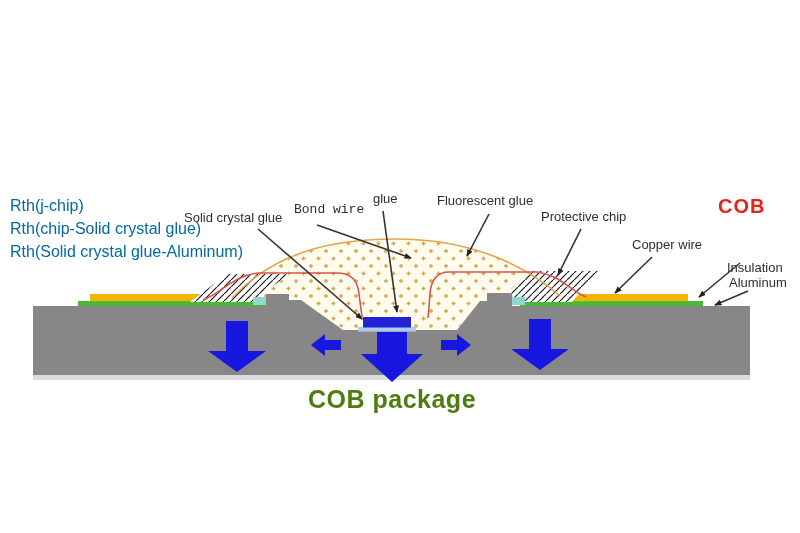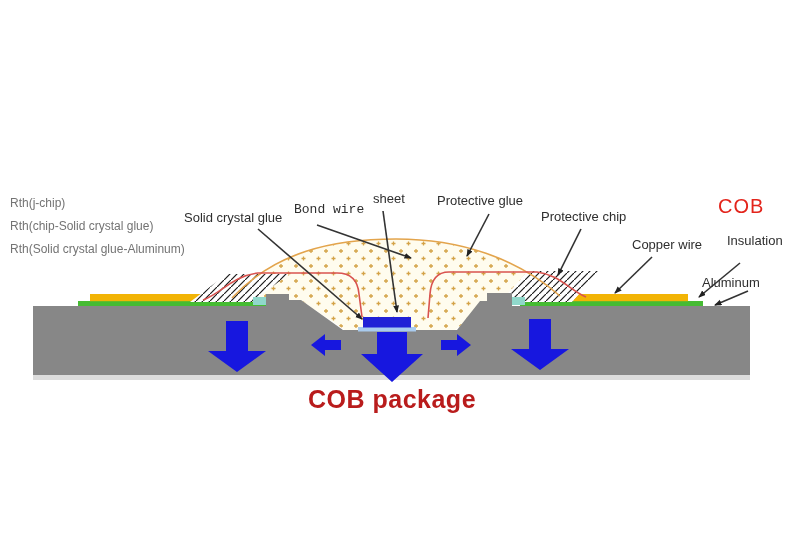--- a/index.html
+++ b/index.html
@@ -4,28 +4,28 @@
 <style>
   html,body{margin:0;padding:0;background:#ffffff;}
   .stage{
     position:relative;width:800px;height:533px;background:#ffffff;overflow:hidden;
     font-family:"Liberation Sans","DejaVu Sans",sans-serif;
   }
   .stage svg{position:absolute;left:0;top:0;}
   .lbl{
     position:absolute;color:#2e2e2e;font-size:13px;line-height:1.1;white-space:nowrap;
   }
-  .rth{font-size:12px;color:#737373;}
+  .rth{font-size:16px;color:#0369a1;}
   .badge{
-    position:absolute;left:718px;top:195px;font-size:20px;font-weight:normal;
+    position:absolute;left:718px;top:195px;font-size:20px;font-weight:bold;
     color:#e3241b;letter-spacing:1px;
   }
   .title{
     position:absolute;left:250px;top:385px;width:284px;text-align:center;
-    font-size:25px;font-weight:bold;color:#b91c1c;letter-spacing:0.5px;
+    font-size:25px;font-weight:bold;color:#4d7c0f;letter-spacing:0.5px;
   }
 </style>
 </head>
 <body>
 
 <div class="stage">
 
   <svg width="800" height="533" viewBox="0 0 800 533">
     <defs>
       <pattern id="dots" width="15" height="15" patternUnits="userSpaceOnUse">
@@ -87,23 +87,23 @@
       <line x1="748" y1="291" x2="715" y2="305" stroke="#333333"></line>
     </g>
   </svg>
 
   <div class="lbl rth" style="left:10px;top:197px;">Rth(j-chip)</div>
   <div class="lbl rth" style="left:10px;top:220px;">Rth(chip-Solid crystal glue)</div>
   <div class="lbl rth" style="left:10px;top:243px;">Rth(Solid crystal glue-Aluminum)</div>
 
   <div class="lbl" style="left:184px;top:211px;">Solid crystal glue</div>
   <div class="lbl" style="left:294px;top:203px;font-family:Liberation Mono, monospace;">Bond wire</div>
-  <div class="lbl" style="left:373px;top:192px;">sheet</div>
-  <div class="lbl" style="left:437px;top:194px;">Protective glue</div>
+  <div class="lbl" style="left:373px;top:192px;">glue</div>
+  <div class="lbl" style="left:437px;top:194px;">Fluorescent glue</div>
   <div class="lbl" style="left:541px;top:210px;">Protective chip</div>
   <div class="lbl" style="left:632px;top:238px;">Copper wire</div>
-  <div class="lbl" style="left:727px;top:234px;text-align:center;">Insulation</div>
-  <div class="lbl" style="left:702px;top:276px;">Aluminum</div>
+  <div class="lbl" style="left:727px;top:261px;text-align:center;">Insulation</div>
+  <div class="lbl" style="left:729px;top:276px;">Aluminum</div>
 
   <div class="badge">COB</div>
   <div class="title">COB package</div>
 
 </div>
 
 </body></html>

